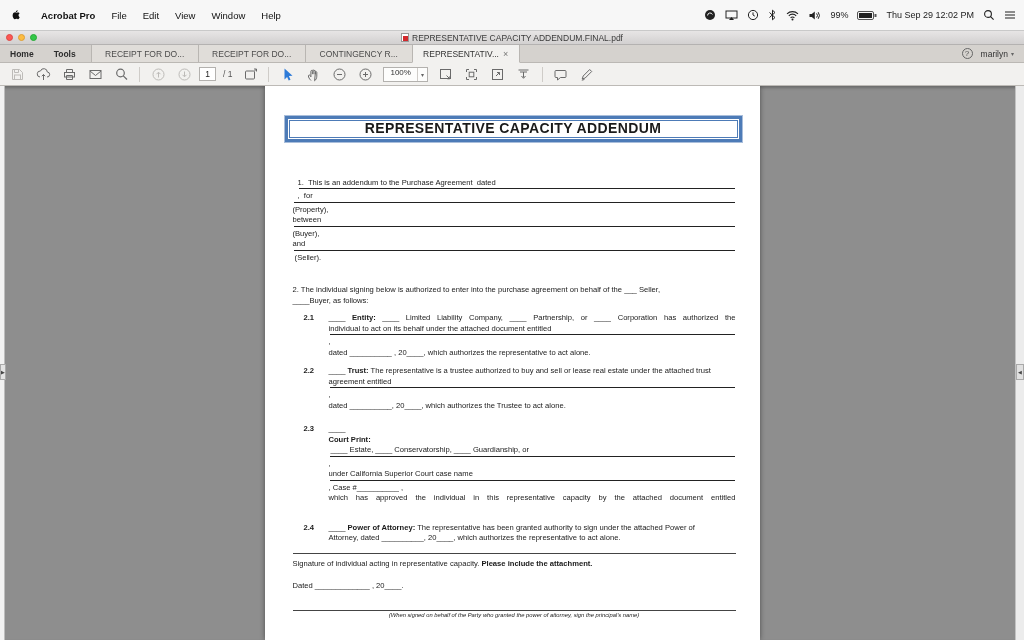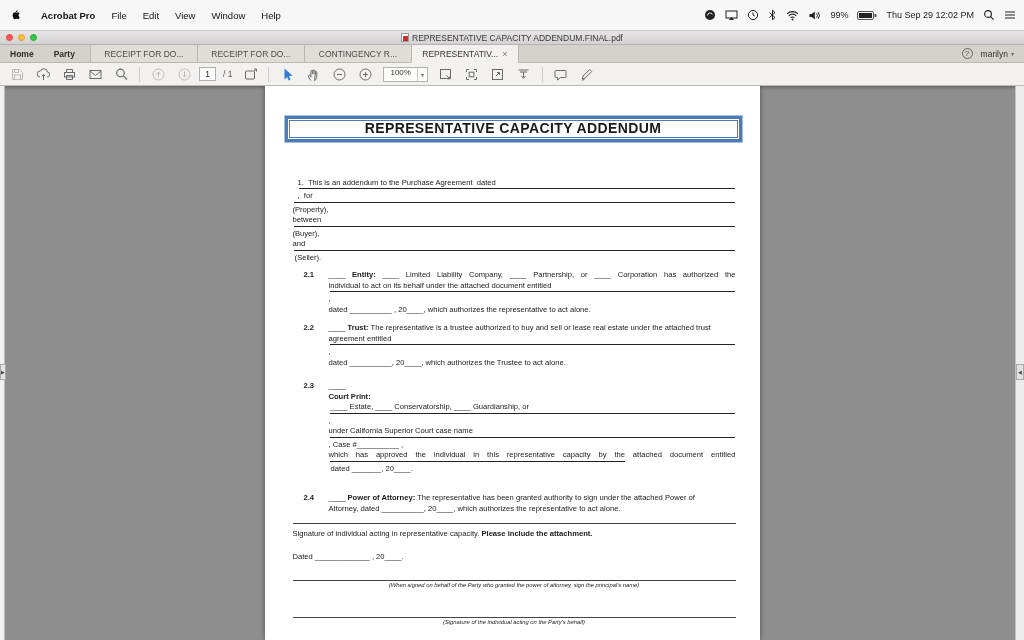--- a/index.html
+++ b/index.html
@@ -183,21 +183,21 @@
       <span class="light green"></span>
     </div>
     <div class="tb-title">
       <span class="pdf-glyph"></span>
       <span>REPRESENTATIVE CAPACITY ADDENDUM.FINAL.pdf</span>
     </div>
   </div>
 
   <div class="tabbar">
     <span class="tab-plain">Home</span>
-    <span class="tab-plain">Party</span>
+    <span class="tab-plain">Tools</span>
     <div style="width:6px"></div>
     <div class="doctab">
         <span>RECEIPT FOR DO...</span>
       </div>
     <div class="doctab">
         <span>RECEIPT FOR DO...</span>
       </div>
     <div class="doctab">
         <span>CONTINGENCY R...</span>
       </div>
@@ -360,20 +360,24 @@
             <span class="bl"></span>
             <span>(Buyer),</span>
           </div>
         <div class="fline">
             <span>and </span>
             <span class="bl"></span>
             <span> (Seller).</span>
           </div>
       </div>
 
+      <div style="margin-top:22px">
+        <div>2.  The individual signing below is authorized to enter into the purchase agreement on behalf of the ___ Seller,</div>
+        <div>____Buyer, as follows:</div>
+      </div>
 
       <div class="item" style="margin-top:7px">
         <div class="item-num">2.1</div>
         <div class="item-body">
           <div class="just"><span>____ </span><b>Entity:</b><span> ____ Limited Liability Company, ____ Partnership, or ____ Corporation has authorized the</span></div>
           <div class="fline">
               <span>individual to act on its behalf under the attached document entitled </span>
               <span class="bl"></span>
               <span>,</span>
             </div>
@@ -403,24 +407,20 @@
               <span> ____ Estate, ____ Conservatorship, ____ Guardianship, or </span>
               <span class="bl"></span>
               <span>,</span>
             </div>
           <div class="fline">
               <span>under California Superior Court case name </span>
               <span class="bl"></span>
               <span>, Case #__________ ,</span>
             </div>
           <div class="just">which has approved the individual in this representative capacity by the attached document entitled</div>
-          <div class="fline" style="padding-right:110px">
-              <span class="bl"></span>
-              <span> dated _______, 20____.</span>
-            </div>
         </div>
       </div>
 
       <div class="item" style="margin-top:19px">
         <div class="item-num">2.4</div>
         <div class="item-body">
           <div><span>____ </span><b>Power of Attorney:</b><span> The representative has been granted authority to sign under the attached Power of</span></div>
           <div>Attorney, dated __________, 20____, which authorizes the representative to act alone.</div>
         </div>
       </div>

